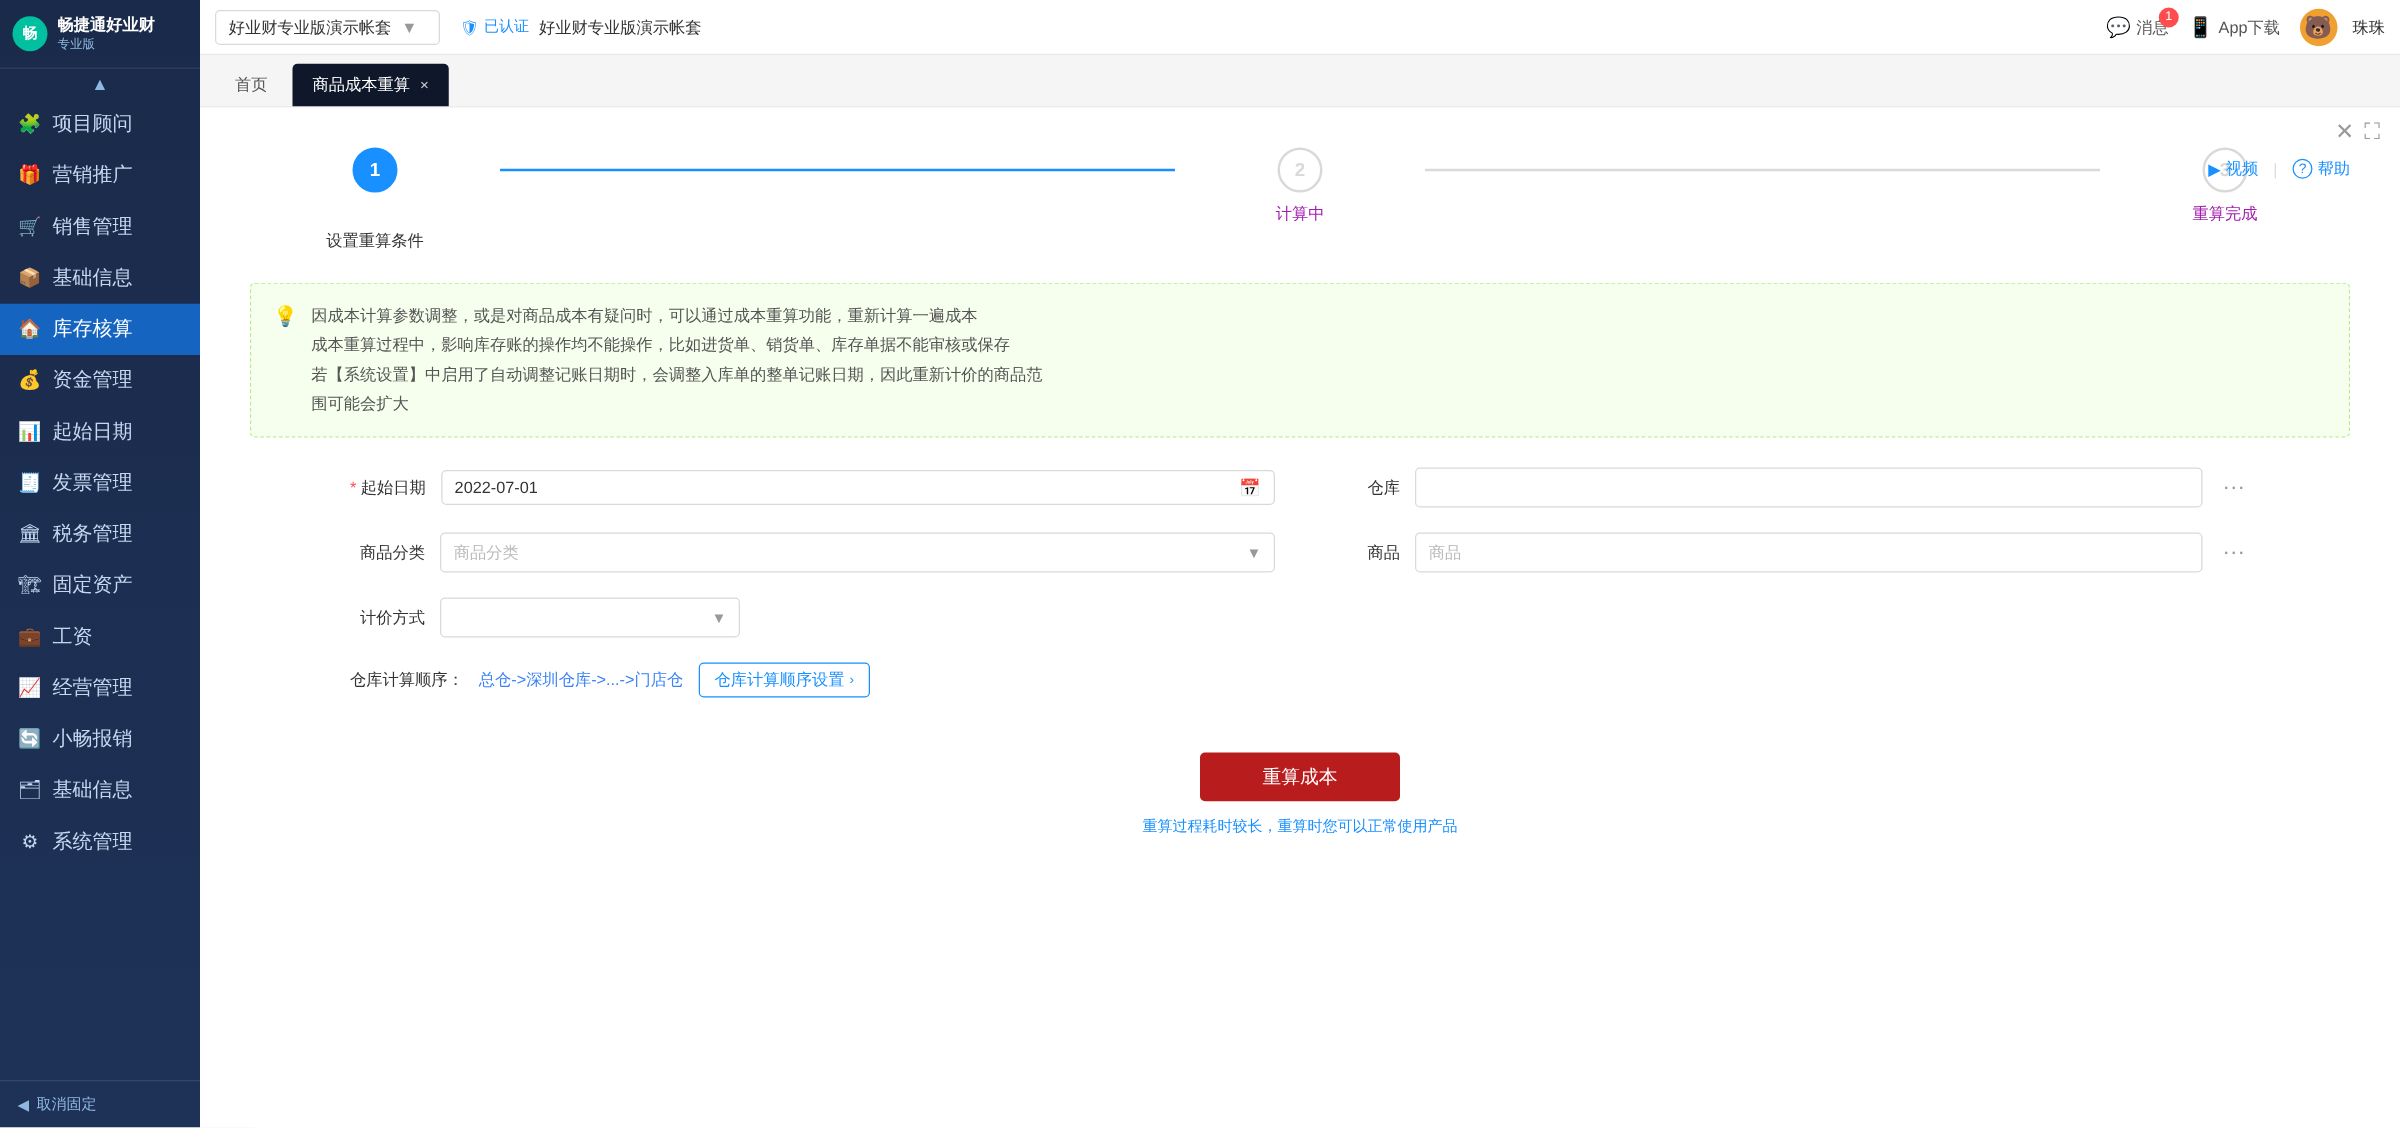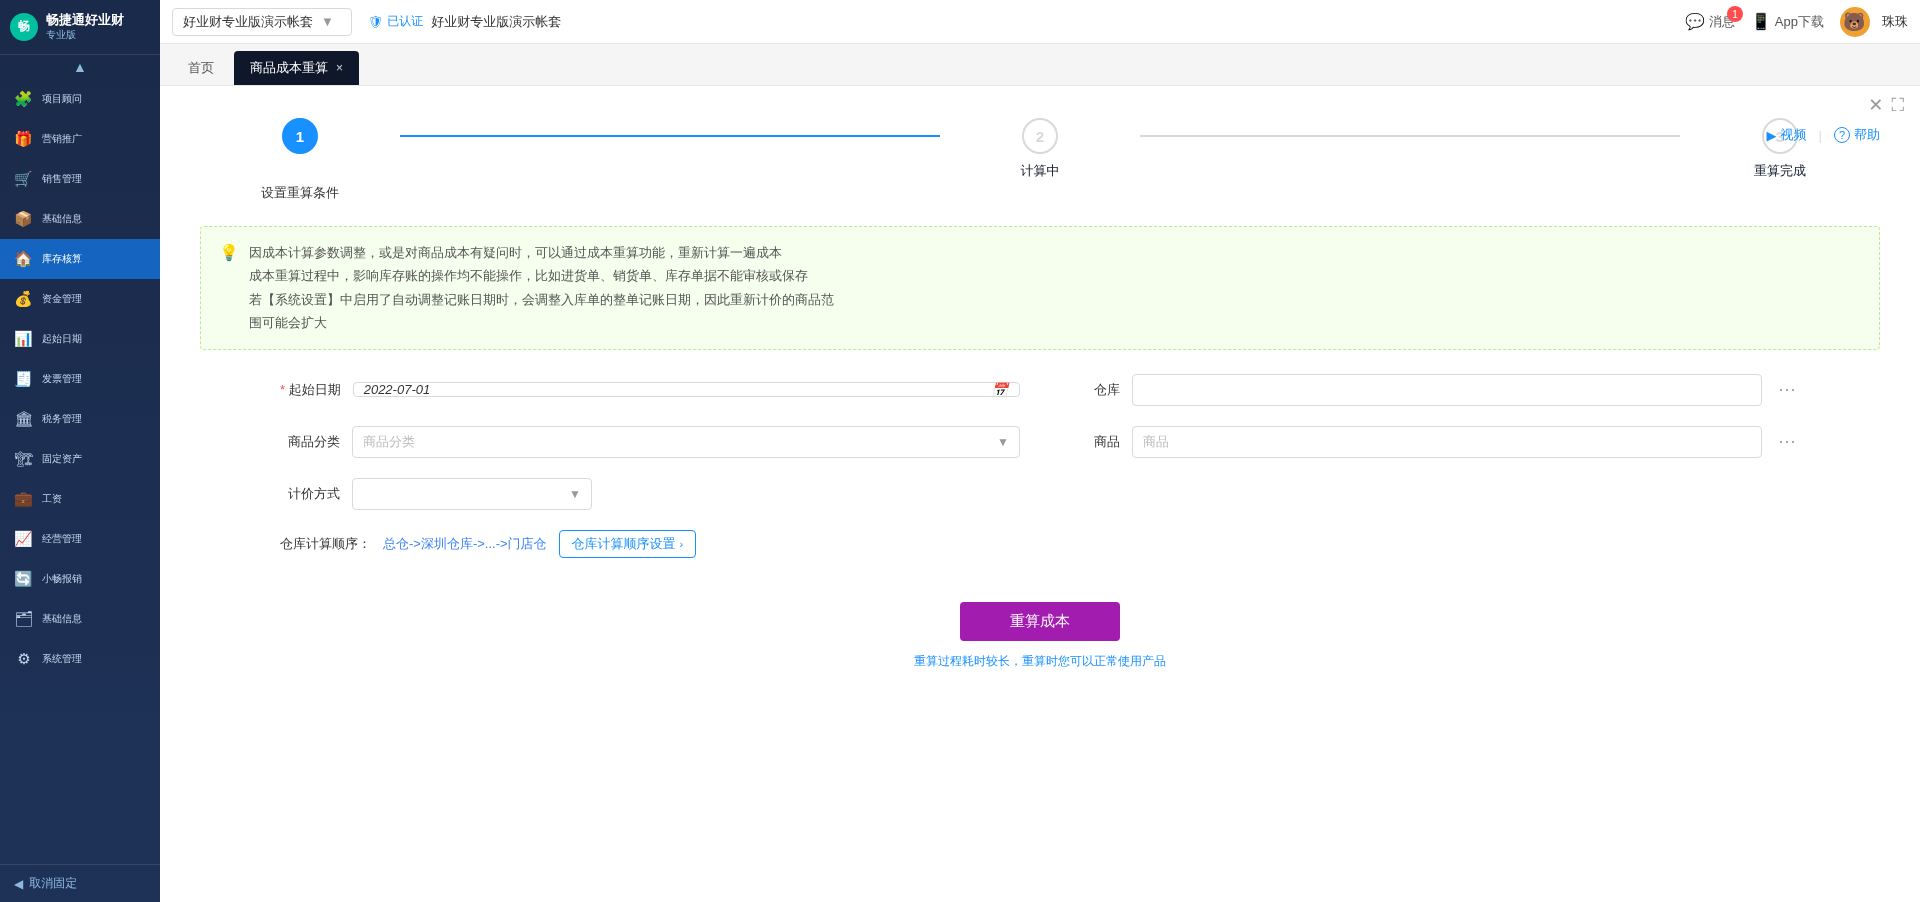--- a/index.html
+++ b/index.html
@@ -40,21 +40,21 @@
       align-items: center;
       padding: 10px 14px;
       color: #c5d8f0;
       cursor: pointer;
       font-size: 13px;
       transition: background 0.15s;
       position: relative;
     }
     .sidebar-item.active { background: #1565c0; color: white; }
     .sidebar-item-icon { width: 20px; height: 20px; margin-right: 8px; display: flex; align-items: center; justify-content: center; font-size: 15px; flex-shrink: 0; }
-    .sidebar-item-label { font-size: 10px; }
+    .sidebar-item-label { font-size: 16px; }
 
     .sidebar-footer {
       padding: 10px 14px;
       color: #8eb8e0;
       font-size: 12px;
       display: flex;
       align-items: center;
       cursor: pointer;
       border-top: 1px solid rgba(255,255,255,0.1);
     }
@@ -226,21 +226,21 @@
       background: white;
     }
     .step-circle.active {
       background: #1890ff;
       border-color: #1890ff;
       color: white;
     }
     .step-label {
       margin-top: 8px;
       font-size: 13px;
-      color: #0f172a;
+      color: #a21caf;
     }
     .step-label.active {
       color: #333;
       font-weight: 500;
       margin-top: 30px;
     }
     .step-line {
       flex: 1;
       height: 2px;
       background: #d9d9d9;
@@ -322,26 +322,25 @@
       display: flex;
       align-items: center;
       background: white;
       position: relative;
     }
     .form-input-with-icon {
       display: flex;
       align-items: center;
       border: 1px solid #d9d9d9;
       border-radius: 4px;
-      height: 15px;
+      height: 28px;
       padding: 0 10px;
       background: white;
       flex: 1;
       gap: 6px;
-      font-style: italic;
     }
     .form-input-text { flex: 1; font-size: 13px; color: #333; }
     .form-input-icon { color: #1890ff; font-size: 14px; cursor: pointer; }
     .form-select {
       display: flex;
       align-items: center;
       border: 1px solid #d9d9d9;
       border-radius: 4px;
       height: 32px;
       padding: 0 10px;
@@ -384,21 +383,21 @@
 
     
     .submit-area {
       display: flex;
       flex-direction: column;
       align-items: center;
       padding: 20px 0;
       gap: 12px;
     }
     .submit-btn {
-      background: #a21caf;
+      background: #b91c1c;
       color: white;
       border: none;
       border-radius: 4px;
       padding: 10px 24px;
       font-size: 15px;
       cursor: pointer;
       min-width: 160px;
     }
     .submit-hint { font-size: 12px; color: #1890ff; }
 

